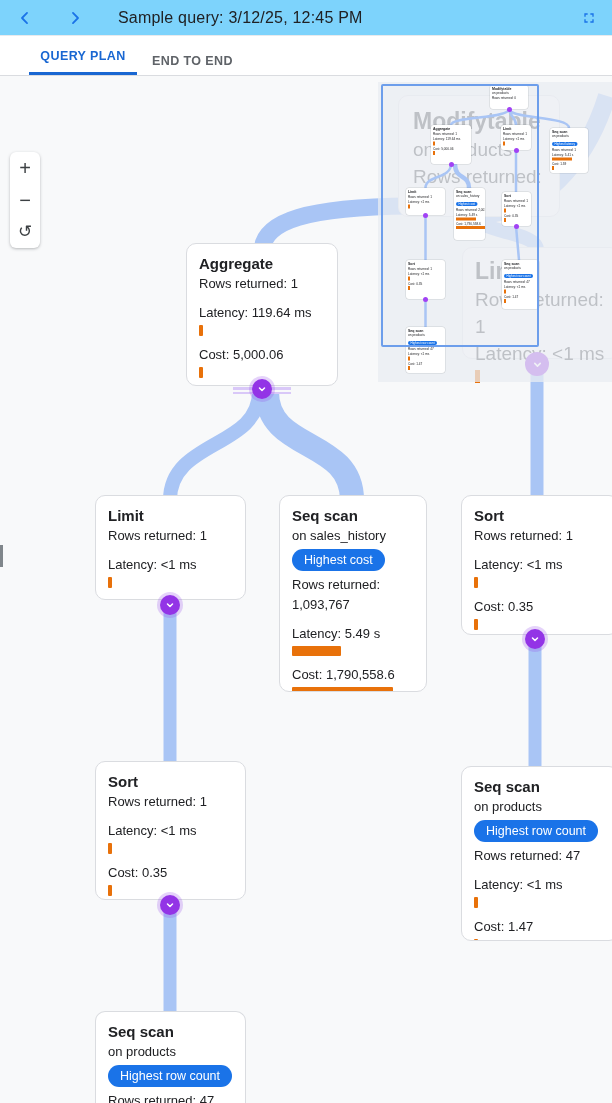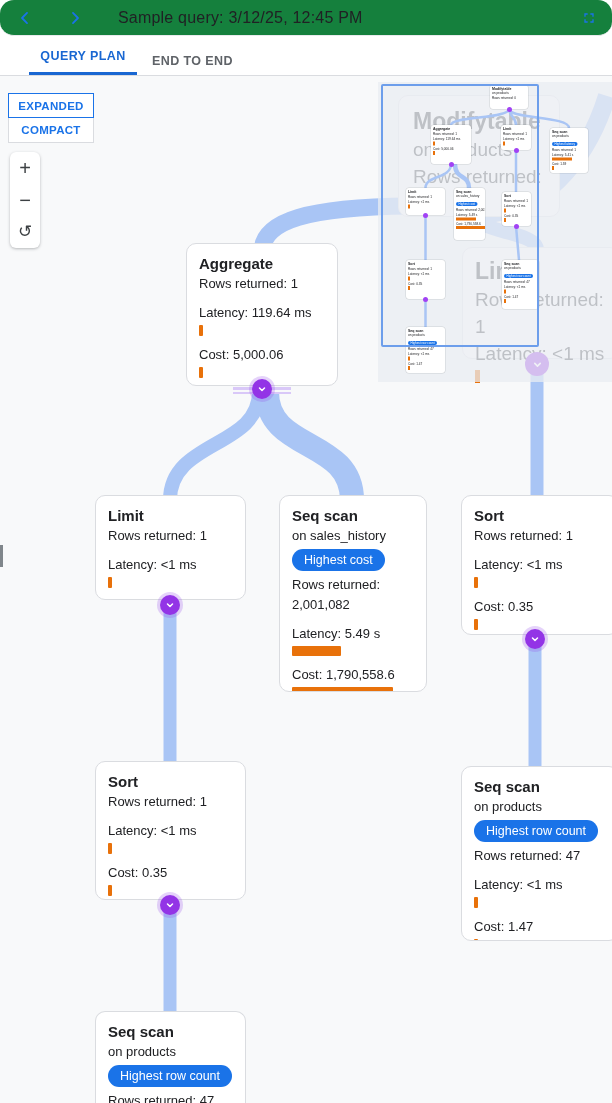--- a/index.html
+++ b/index.html
@@ -1,22 +1,22 @@
 <!DOCTYPE html>
 <html><head>
 <meta charset="utf-8">
 <style>
   * { margin:0; padding:0; box-sizing:border-box; }
   html,body { width:612px; height:1103px; overflow:hidden; background:#fff;
     font-family:"Liberation Sans","DejaVu Sans",sans-serif; color:#202124; }
   body { position:relative; }
 
   
-  .header { position:absolute; top:0; left:0; right:0; height:36px; background:#15803d;
-    border-bottom:1px solid #E8EAED; display:flex; align-items:center;border-radius:14px; }
+  .header { position:absolute; top:0; left:0; right:0; height:36px; background:#7dd3fc;
+    border-bottom:1px solid #E8EAED; display:flex; align-items:center; }
   .icon-btn { background:none; border:none; width:30px; height:30px; cursor:pointer;
     display:flex; align-items:center; justify-content:center; }
   .btn-back { margin-left:10px; }
   .btn-fwd { margin-left:20px; }
   .hdr-title { font-size:16px; color:#202124; margin-left:28px; letter-spacing:.2px; }
   .btn-fs { position:absolute; right:8px; top:3px; }
 
   
   .tabbar { position:absolute; top:37px; left:0; right:0; height:39px; background:#fff;
     border-bottom:1px solid #DADCE0; display:flex; }
@@ -164,21 +164,21 @@
     <div class="n-stat">Rows returned: 1</div>
     <div class="n-stat gap">Latency: &lt;1 ms</div>
     <div class="bar bar-xs"></div>
   </div>
 
   <div class="node" style="left:279px;top:419px;width:148px;height:197px">
     <div class="n-title">Seq scan</div>
     <div class="n-sub"><span>on </span><span>sales_history</span></div>
     <div class="badge">Highest cost</div>
     <div class="n-stat">Rows returned:</div>
-    <div class="n-stat">2,001,082</div>
+    <div class="n-stat">1,093,767</div>
     <div class="n-stat gap">Latency: 5.49 s</div>
     <div class="bar" style="width:49px;height:10px"></div>
     <div class="n-stat gap">Cost: 1,790,558.6</div>
     <div class="bar" style="width:101px;height:10px"></div>
   </div>
 
   <div class="node" style="left:461px;top:419px;width:158px;height:140px">
     <div class="n-title">Sort</div>
     <div class="n-stat">Rows returned: 1</div>
     <div class="n-stat gap">Latency: &lt;1 ms</div>
@@ -318,24 +318,20 @@
         <div class="mini-node" style="left: 124px; top: 178px; width: 37px; height: 49px;">
           <div class="mini-scale" style="width: 68px;"><div class="m-title">Seq scan</div><div class="m-sub">on products</div><div class="m-badge">Highest row count</div><div class="m-stat">Rows returned: 47</div><div class="m-stat">Latency: &lt;1 ms</div><div class="m-bar-xs"></div><div class="m-stat">Cost: 1.47</div><div class="m-bar-xs"></div></div>
         </div>
         <div class="mini-node" style="left: 28px; top: 245px; width: 39px; height: 46px;">
           <div class="mini-scale" style="width: 72px;"><div class="m-title">Seq scan</div><div class="m-sub">on products</div><div class="m-badge">Highest row count</div><div class="m-stat">Rows returned: 47</div><div class="m-stat">Latency: &lt;1 ms</div><div class="m-bar-xs"></div><div class="m-stat">Cost: 1.47</div><div class="m-bar-xs"></div></div>
         </div>
       </div>
     <div class="mm-viewport"></div>
   </div>
 
-  <div class="layout-toggle">
-    <button class="toggle-btn toggle-on">EXPANDED</button>
-    <button class="toggle-btn toggle-off">COMPACT</button>
-  </div>
   <div class="zoompad">
     <button>+</button>
     <button>−</button>
     <button class="rst">↺</button>
   </div>
 </div>
 
 <div class="scroll-stub"></div>
 
 </body></html>

